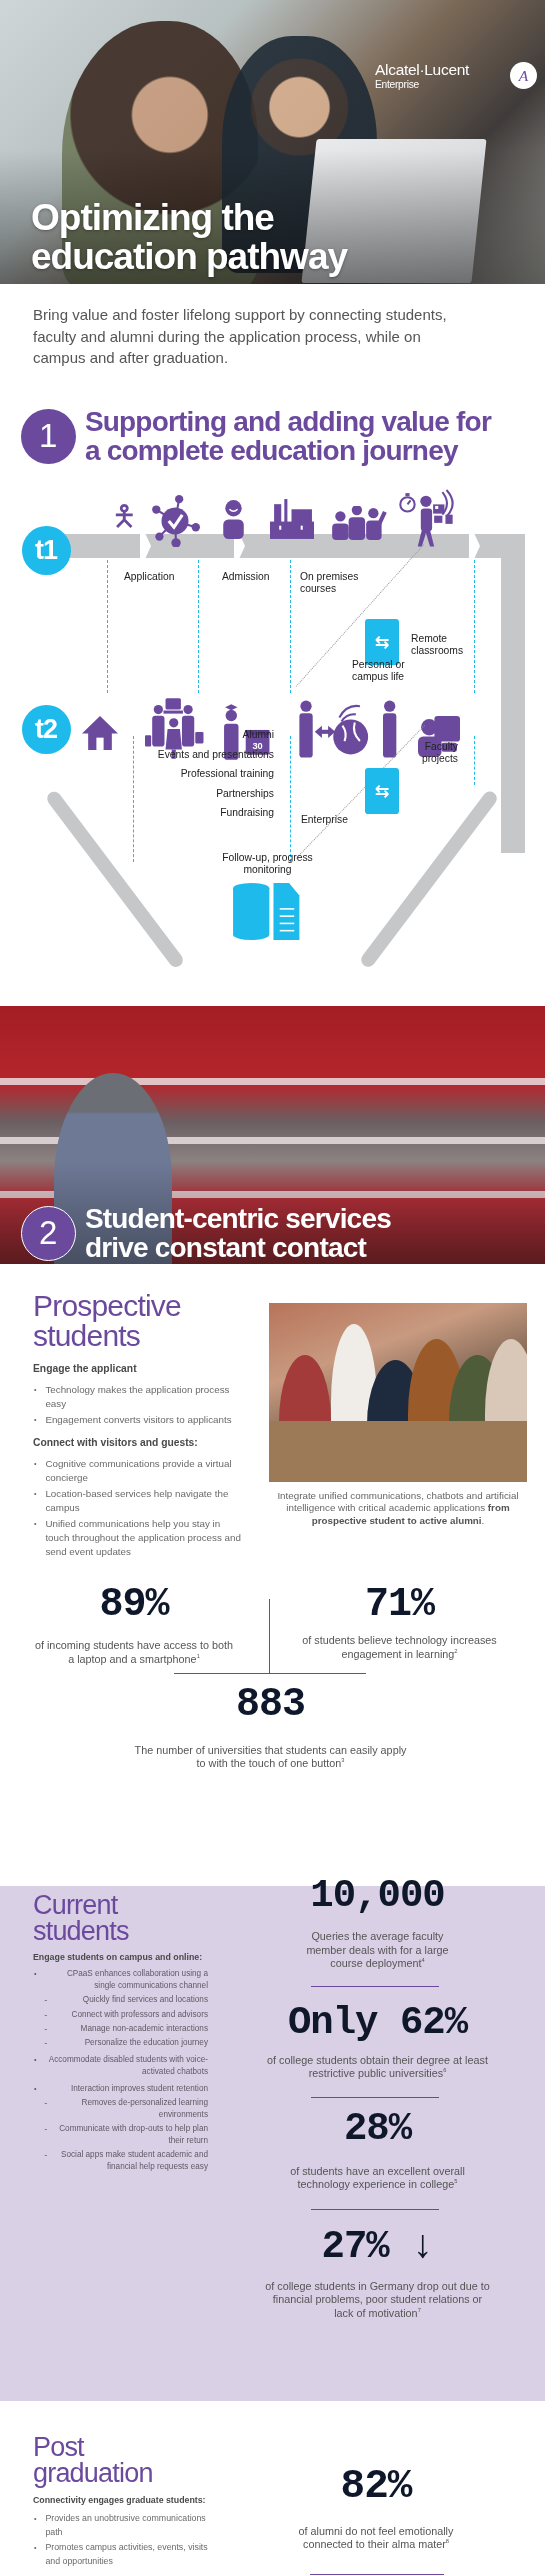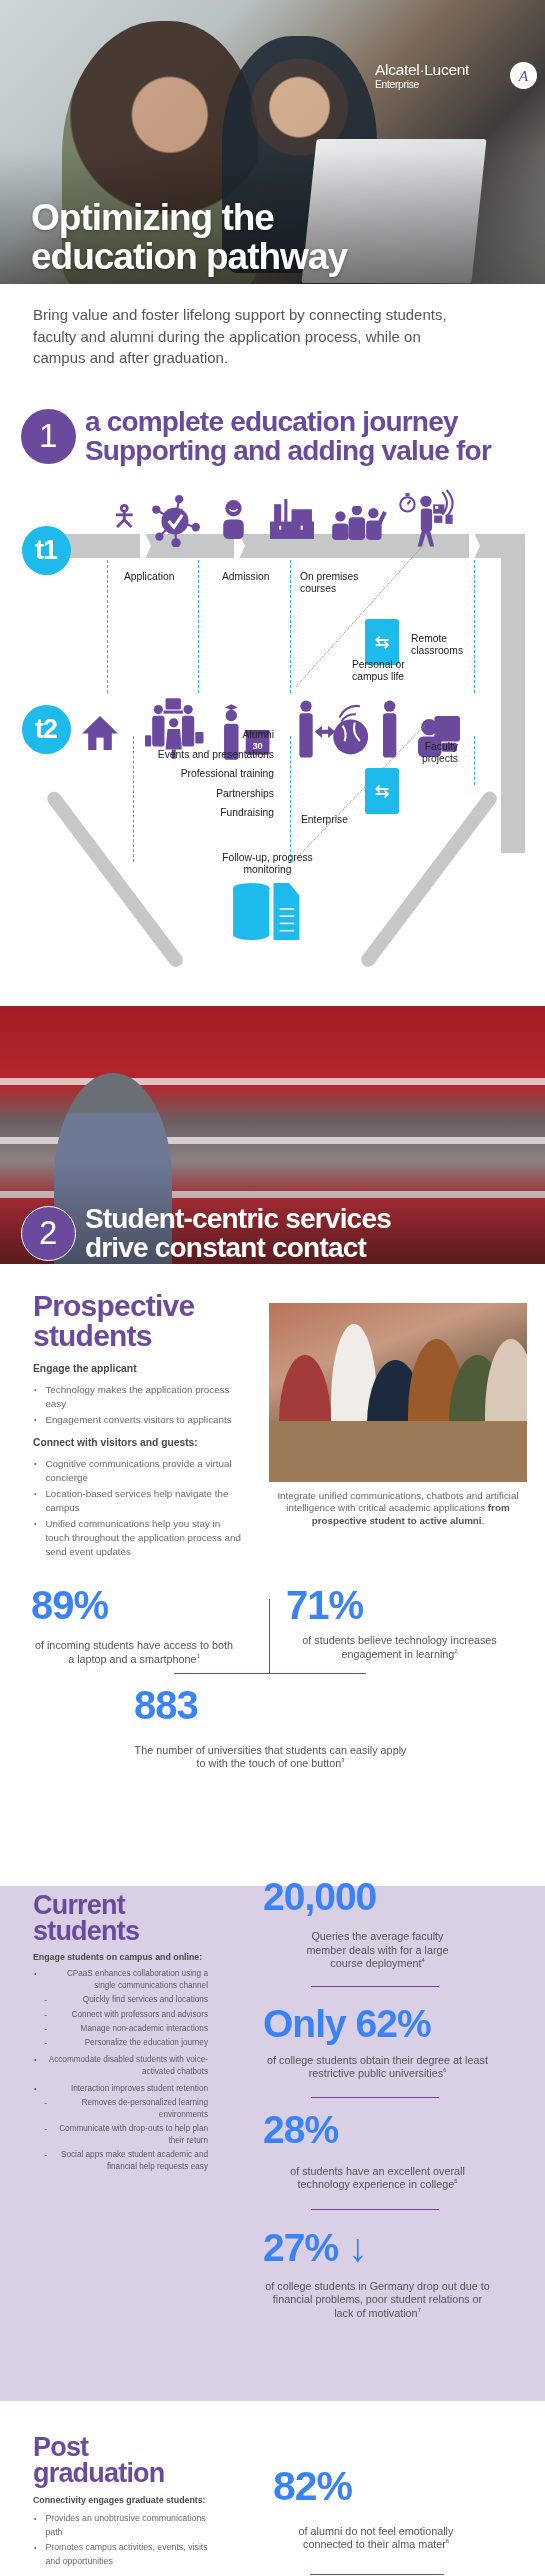--- a/index.html
+++ b/index.html
@@ -39,34 +39,34 @@
   .jlabel.right { text-align:right; }
   .icon { position:absolute; color:#6b4a9e; display:flex; align-items:flex-end; justify-content:center; }
   .swap { position:absolute; width:34px; height:46px; background:#1ebaec; border-radius:3.1px; color:#fff; font-size:17.5px; display:flex; align-items:center; justify-content:center; font-weight:bold; }
   .vee { position:absolute; width:14.4px; background:#c6c7c8; border-radius:7.2px; transform-origin: top center; }
 
   .lecture { top:1006px; height:258px; background: linear-gradient(180deg,#a31e24 0%, #b5262c 30%, #6a5f62 45%, #8c8282 60%, #b6303a 75%, #8b2a2f 100%); }
   .lecture .row { position:absolute; left:0; right:0; height:7.2px; background:#e7dede; opacity:.85; }
   .lecture .prof { position:absolute; left:54px; top:67px; width:118px; height:216px; border-radius:50% 50% 0 0; background: linear-gradient(180deg,#6b6e74 0 18%, #6e7996 19% 100%); }
   .lecture .shade { position:absolute; left:0; right:0; bottom:0; height:103px; background: linear-gradient(to bottom, rgba(0,0,0,0), rgba(0,0,0,.35)); }
 
-  .h-sub { font-family:"Liberation Sans", sans-serif; font-weight:bold; font-size:30px; line-height:30px; letter-spacing:-0.8px; color:#6b4a9e; }
+  .h-sub { font-family:"Liberation Sans", sans-serif; font-weight:normal; font-size:30px; line-height:30px; letter-spacing:-0.8px; color:#6b4a9e; }
   .h-mini { font-family:"Liberation Sans", sans-serif; font-weight:bold; font-size:10.3px; line-height:13.4px; color:#4a4a4a; }
   ul.bul { list-style:none; font-family:"Liberation Sans", sans-serif; font-size:9.8px; line-height:14px; color:#6a6a6a; }
   ul.bul > li { position:relative; padding-left:12.4px; margin-bottom:2.1px; }
   ul.bul > li::before { content:"•"; position:absolute; left:1px; top:0; font-size:7.2px; }
   ul.bul li.sub { padding-left:24px; }
   ul.bul li.sub::before { content:"-"; left:11.3px; font-size:9.3px; }
 
   .group-photo { position:absolute; left:269px; top:1303px; width:258px; height:179px; background: linear-gradient(160deg,#b7745a 0%, #c89a80 30%, #6f5a4a 60%, #8c6a50 100%); overflow:hidden; }
   .group-photo .p { position:absolute; border-radius:50% 50% 20% 20%; }
   .caption { position:absolute; text-align:center; font-family:"Liberation Sans", sans-serif; font-size:9.8px; line-height:12.4px; color:#666; }
   .caption b { color:#555; }
 
-  .stat-num { font-family:Liberation Sans, sans-serif; font-weight:bold; color:#3b82f6; letter-spacing:-1px; }
+  .stat-num { font-family:Liberation Mono, monospace; font-weight:bold; color:#0f172a; letter-spacing:-1px; text-align:center; }
   .stat-txt { font-family:"Liberation Sans", sans-serif; font-size:10.8px; line-height:13.4px; color:#555; text-align:center; }
   sup { font-size:5.7px; vertical-align:super; line-height:0; }
   .hrule { position:absolute; height:1px; background:#6b4a9e; }
 
   .lilac { position:absolute; left:0; top:1886px; width:545px; height:515px; background:#d9d0e5; }
 </style>
 </head>
 <body>
 
 <div class="page">
@@ -87,22 +87,22 @@
       <div>Optimizing the</div>
       <div>education pathway</div>
     </div>
   </div>
 
   <p class="intro">Bring value and foster lifelong support by connecting students, faculty and alumni during the application process, while on campus and after graduation.</p>
 
   <div class="sec-head" style="left:20.6px; top:407px;">
     <div class="num-badge" style="border:none;">1</div>
     <div class="sec-title purple">
+      <div>Supporting and adding value for</div>
       <div>a complete education journey</div>
-      <div>Supporting and adding value for</div>
     </div>
   </div>
 
   <div class="journey">
 
     <div class="track" style="left:46px; top:45px; width:479px; height:24px;"></div>
     <div class="chev" style="left:48px; top:33px;"></div>
     <div class="chev" style="left:140px; top:33px;"></div>
     <div class="chev" style="left:234px; top:33px;"></div>
     <div class="chev" style="left:469px; top:33px;"></div>
@@ -375,21 +375,21 @@
       <li class="sub">Personalize the education journey</li>
       <li style="margin-top:5.2px;">Accommodate disabled students with voice-activated chatbots</li>
       <li style="margin-top:5.2px;">Interaction improves student retention</li>
       <li class="sub">Removes de-personalized learning environments</li>
       <li class="sub">Communicate with drop-outs to help plan their return</li>
       <li class="sub">Social apps make student academic and financial help requests easy</li>
     </ul>
   </div>
 
   <div class="abs" style="left:263px; top:1875px; width:229px;">
-    <div class="stat-num" style="font-size:39px; line-height:43px;">20,000</div>
+    <div class="stat-num" style="font-size:39px; line-height:43px;">10,000</div>
     <div class="stat-txt" style="margin:12.4px 31px 0;"><span>Queries the average faculty member deals with for a large course deployment</span><sup>4</sup></div>
     <div class="hrule" style="position:relative; left:48px; width:128px; margin-top:15.5px;"></div>
     <div class="stat-num" style="font-size:39px; line-height:43px; margin-top:14.4px;">Only 62%</div>
     <div class="stat-txt" style="margin-top:9.3px;"><span>of college students obtain their degree at least restrictive public universities</span><sup>6</sup></div>
     <div class="hrule" style="position:relative; left:48px; width:128px; margin-top:16.5px;"></div>
     <div class="stat-num" style="font-size:39px; line-height:43px; margin-top:10.3px;">28%</div>
     <div class="stat-txt" style="margin-top:13.4px;"><span>of students have an excellent overall technology experience in college</span><sup>5</sup></div>
     <div class="hrule" style="position:relative; left:48px; width:128px; margin-top:17.5px;"></div>
     <div class="stat-num" style="font-size:39px; line-height:43px; margin-top:15.5px;"><span>27%</span> <span>↓</span></div>
     <div class="stat-txt" style="margin-top:11.3px;"><span>of college students in Germany drop out due to financial problems, poor student relations or lack of motivation</span><sup>7</sup></div>

